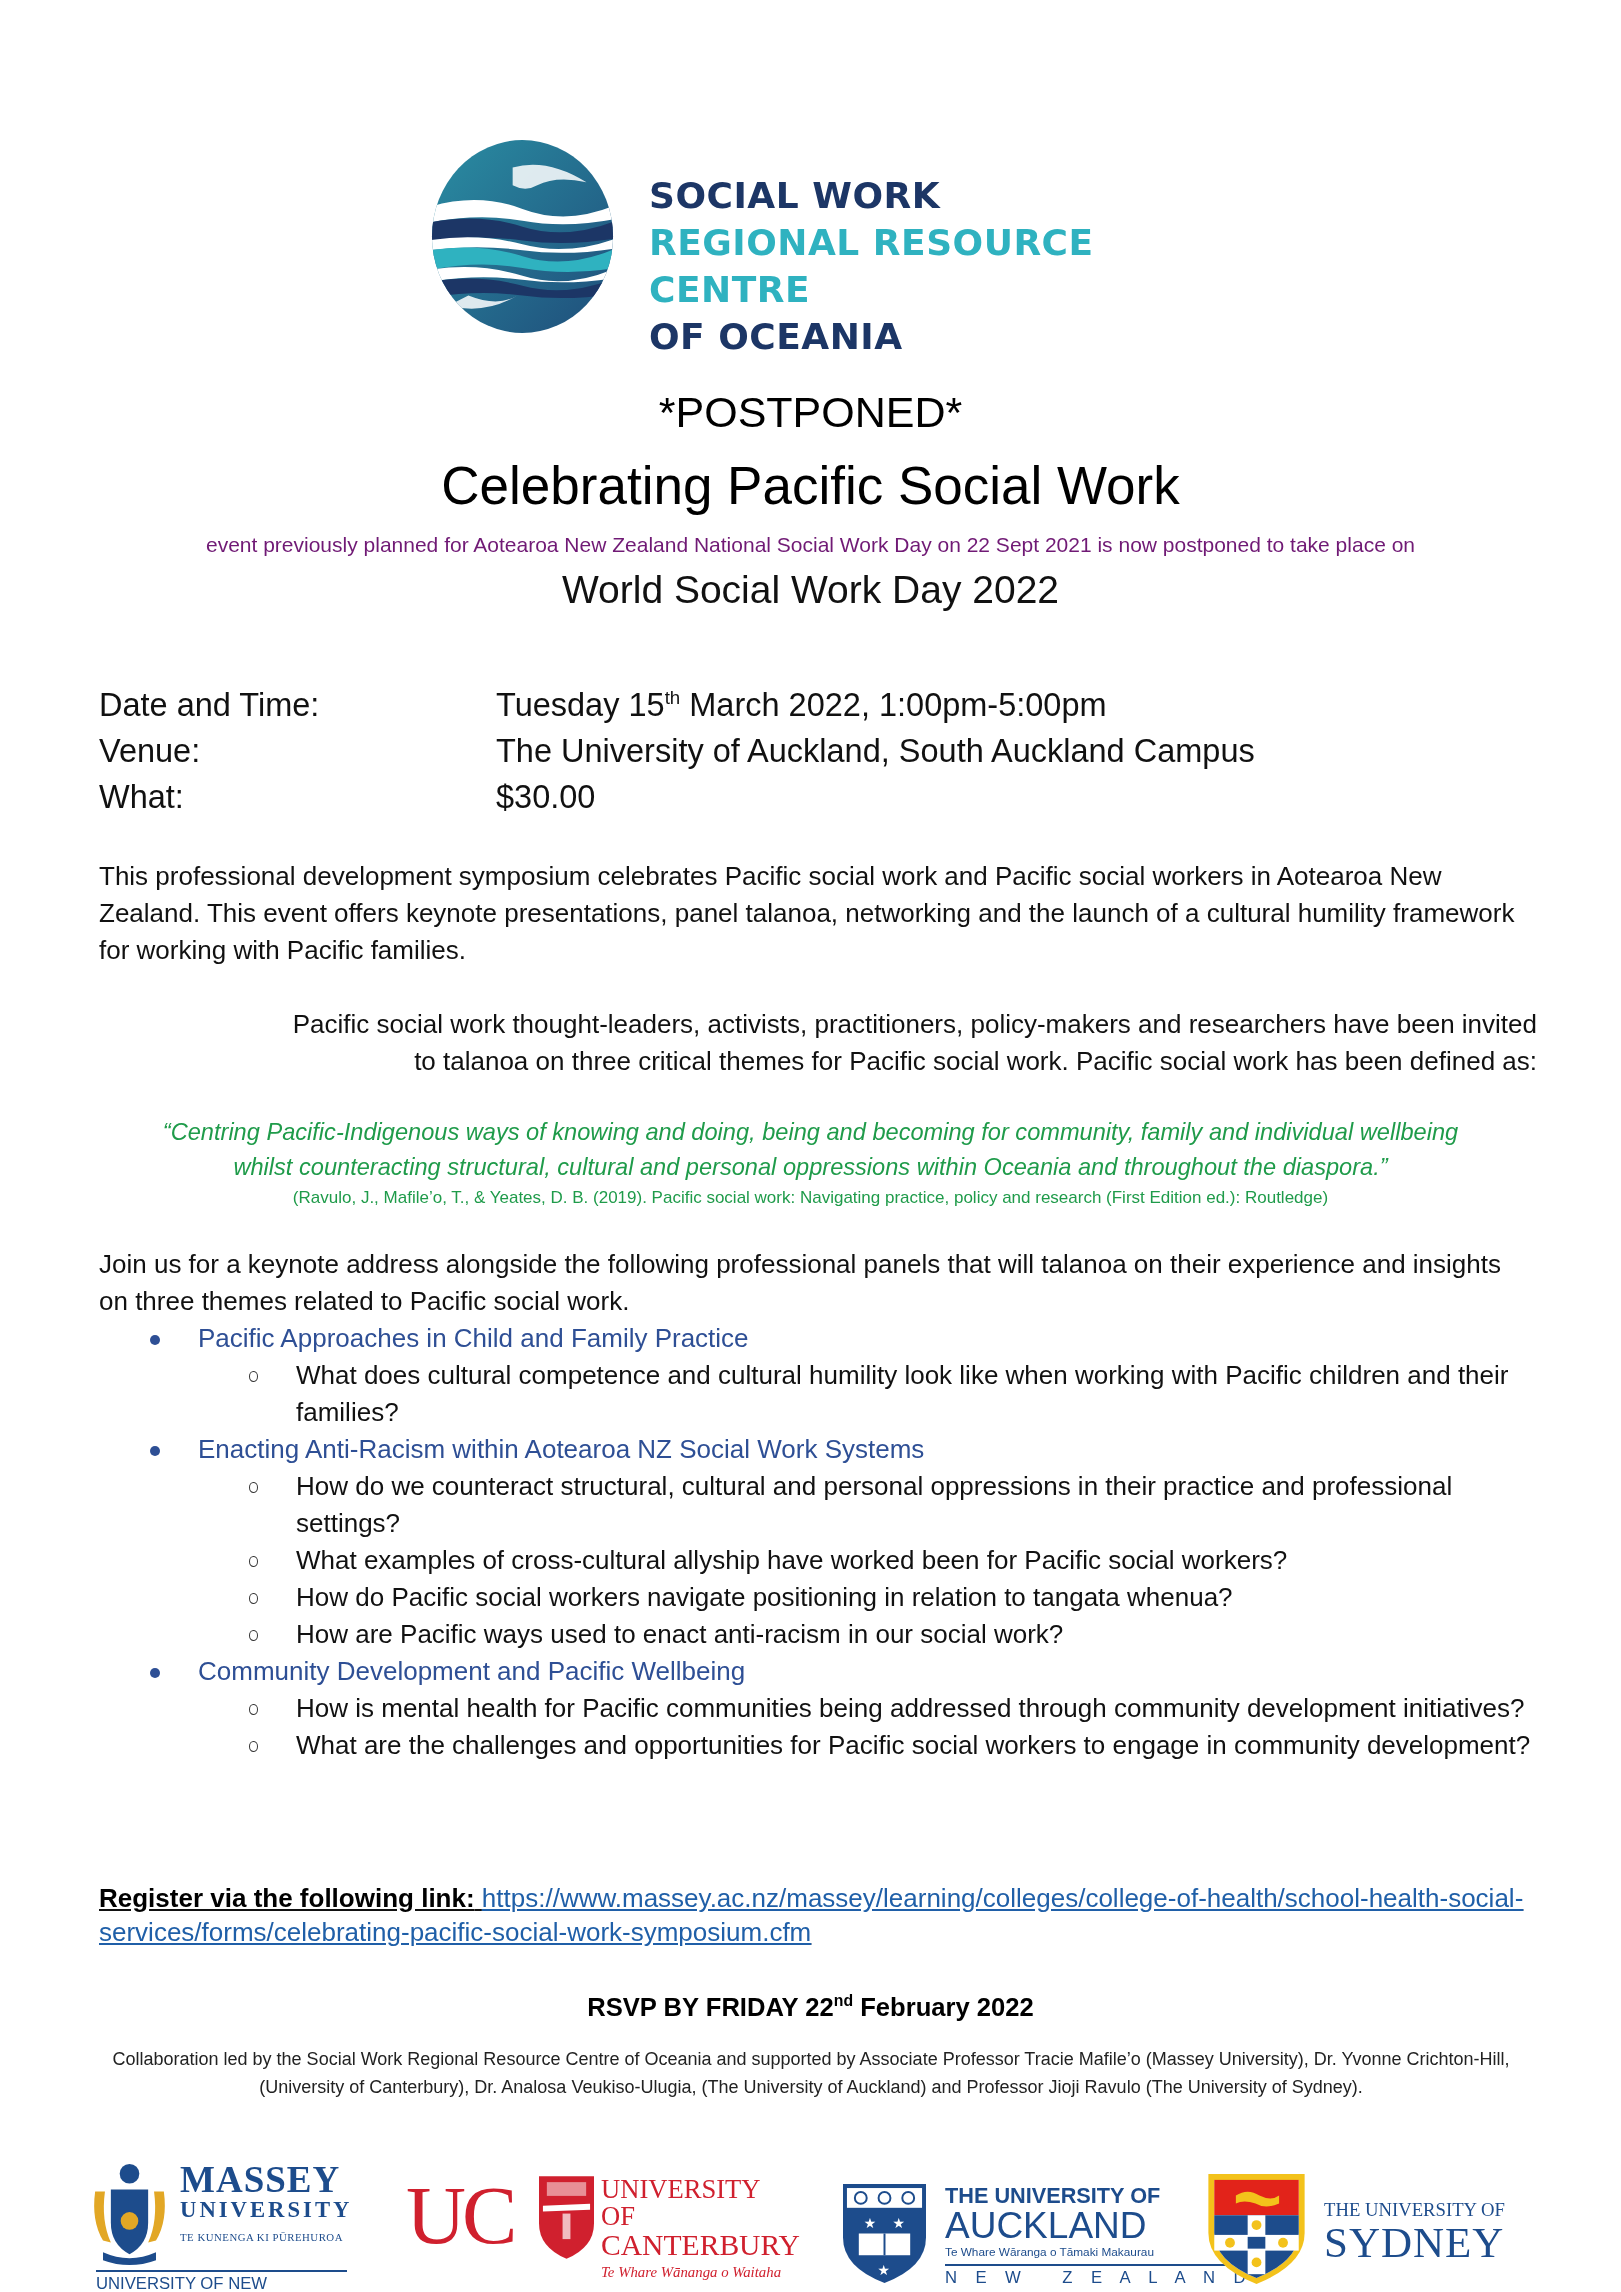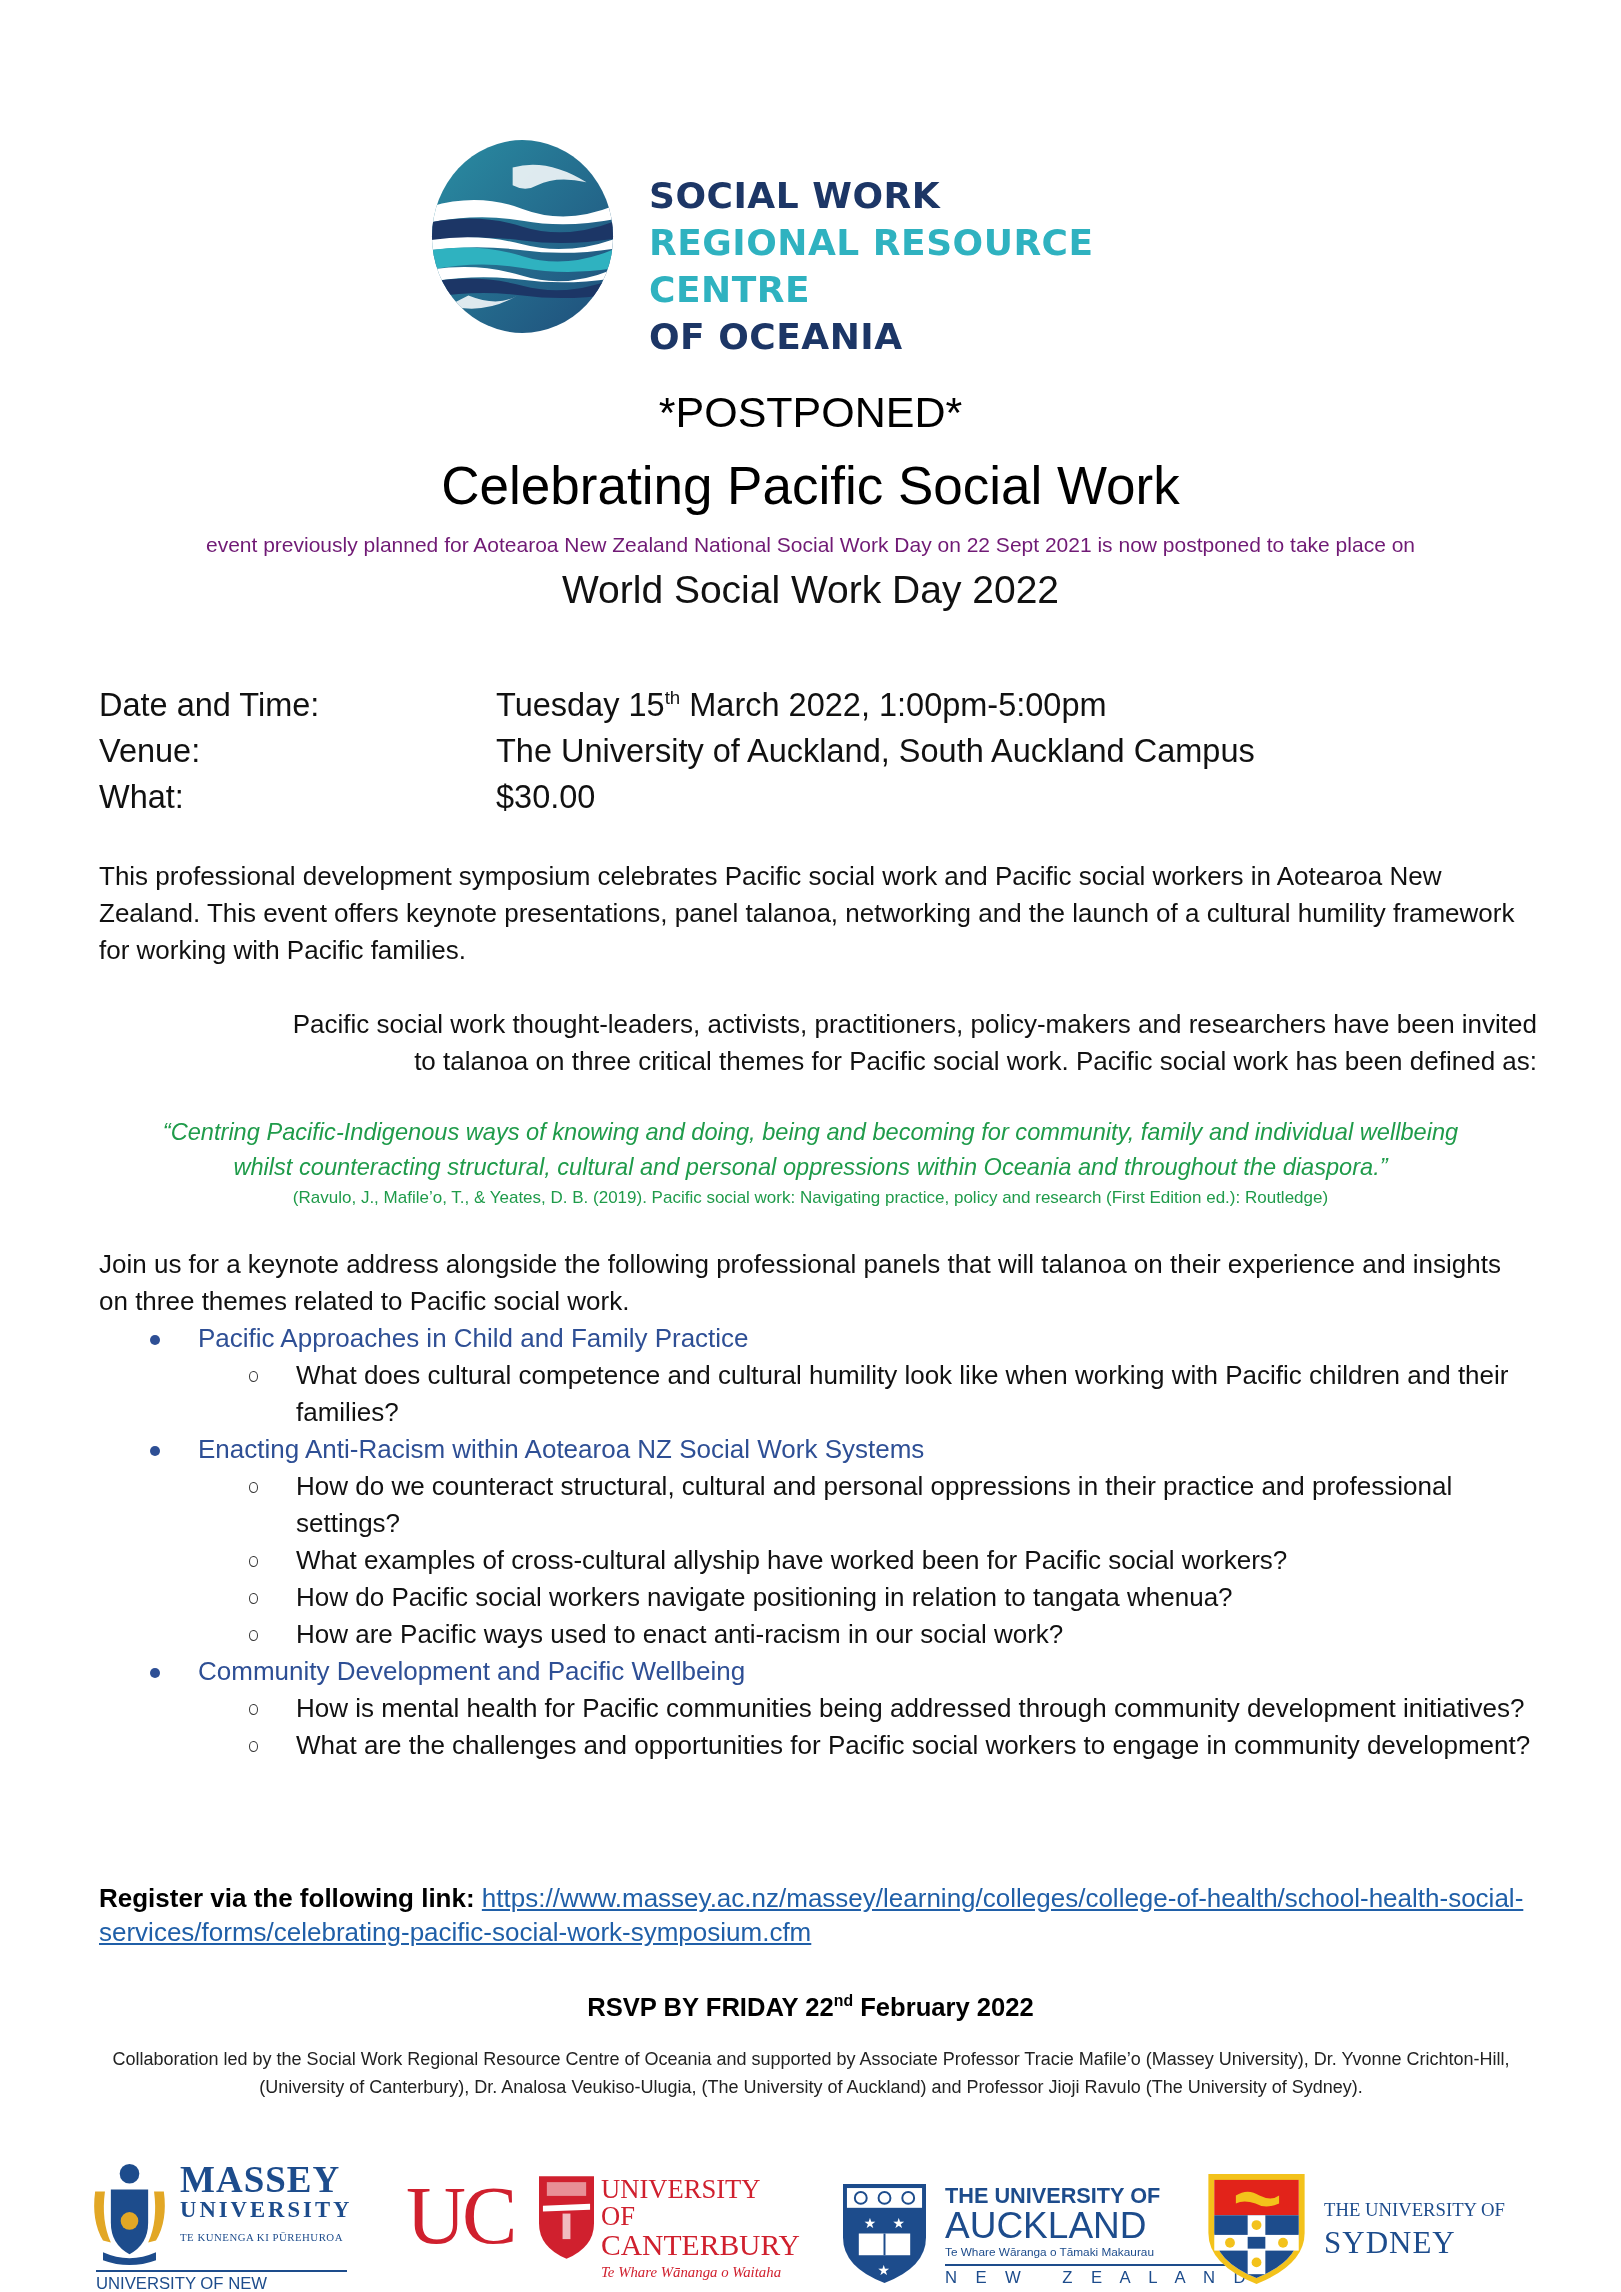--- a/index.html
+++ b/index.html
@@ -24,21 +24,21 @@
   .details sup { font-size:18.7px; line-height:0; vertical-align:super; }
   .para { left:99px; width:1438px; font-size:26px; line-height:37px; color:#111; }
   .quote { font-style:italic; color:#1f9b4a; font-size:23.6px; line-height:35px; }
   .cite { color:#1f9b4a; font-size:17px; line-height:25.6px; }
   ul.themes { list-style:none; margin:0; padding:0; }
   .theme { position:relative; padding-left:99px; color:#2e4f95; }
   .theme .dot { position:absolute; left:51px; top:14.8px; width:9.9px; height:9.9px; border-radius:50%; background:#2e4f95; }
   ul.qs { list-style:none; margin:0; padding:0; }
   .q { position:relative; padding-left:197px; color:#111; }
   .q .circ { position:absolute; left:150px; top:13.8px; width:8.9px; height:10.8px; border:1.5px solid #333; border-radius:50%; box-sizing:border-box; }
-  .register { left:99px; top:1881px; width:1438px; font-size:26px; line-height:34px; }
+  .register { left:99px; top:1881px; width:1438px; font-size:26px; line-height:34px;text-decoration:underline; }
   .register b { color:#000; }
   .register a { color:#1f5fa8; text-decoration:underline; }
   .rsvp { top:1990px; font-size:25.6px; line-height:35px; font-weight:bold; color:#000; }
   .rsvp sup { font-size:15.8px; line-height:0; }
   .collab { top:2046px; left:89px; width:1444px; text-align:center; font-size:18px; line-height:27.6px; color:#222; }
   
   .ulogo { position:absolute; top:2162px; height:128px; }
 </style>
 </head>
 <body>
@@ -205,16 +205,16 @@
     <rect x="40" y="42" width="18" height="60" fill="#fff"></rect>
     <rect x="6" y="62" width="86" height="16" fill="#fff"></rect>
     <circle cx="49" cy="52" r="5" fill="#f3c21b"></circle>
       <circle cx="22" cy="70" r="5" fill="#f3c21b"></circle>
     <circle cx="76" cy="70" r="5" fill="#f3c21b"></circle>
       <circle cx="49" cy="90" r="5" fill="#f3c21b"></circle>
     <rect x="40" y="64" width="18" height="12" fill="#1d4c8c"></rect>
   </svg>
   <div style="position:absolute; left:116px; top:37px; color:#1d4c8c; font-family:'Liberation Serif',serif;">
     <div style="font-size:18.7px; line-height:21.7px;">THE UNIVERSITY OF</div>
-    <div style="font-size:31px; line-height:43px; letter-spacing:1px;">SYDNEY</div>
+    <div style="font-size:43px; line-height:43px; letter-spacing:1px;">SYDNEY</div>
   </div>
 </div>
 
 
 </body></html>

